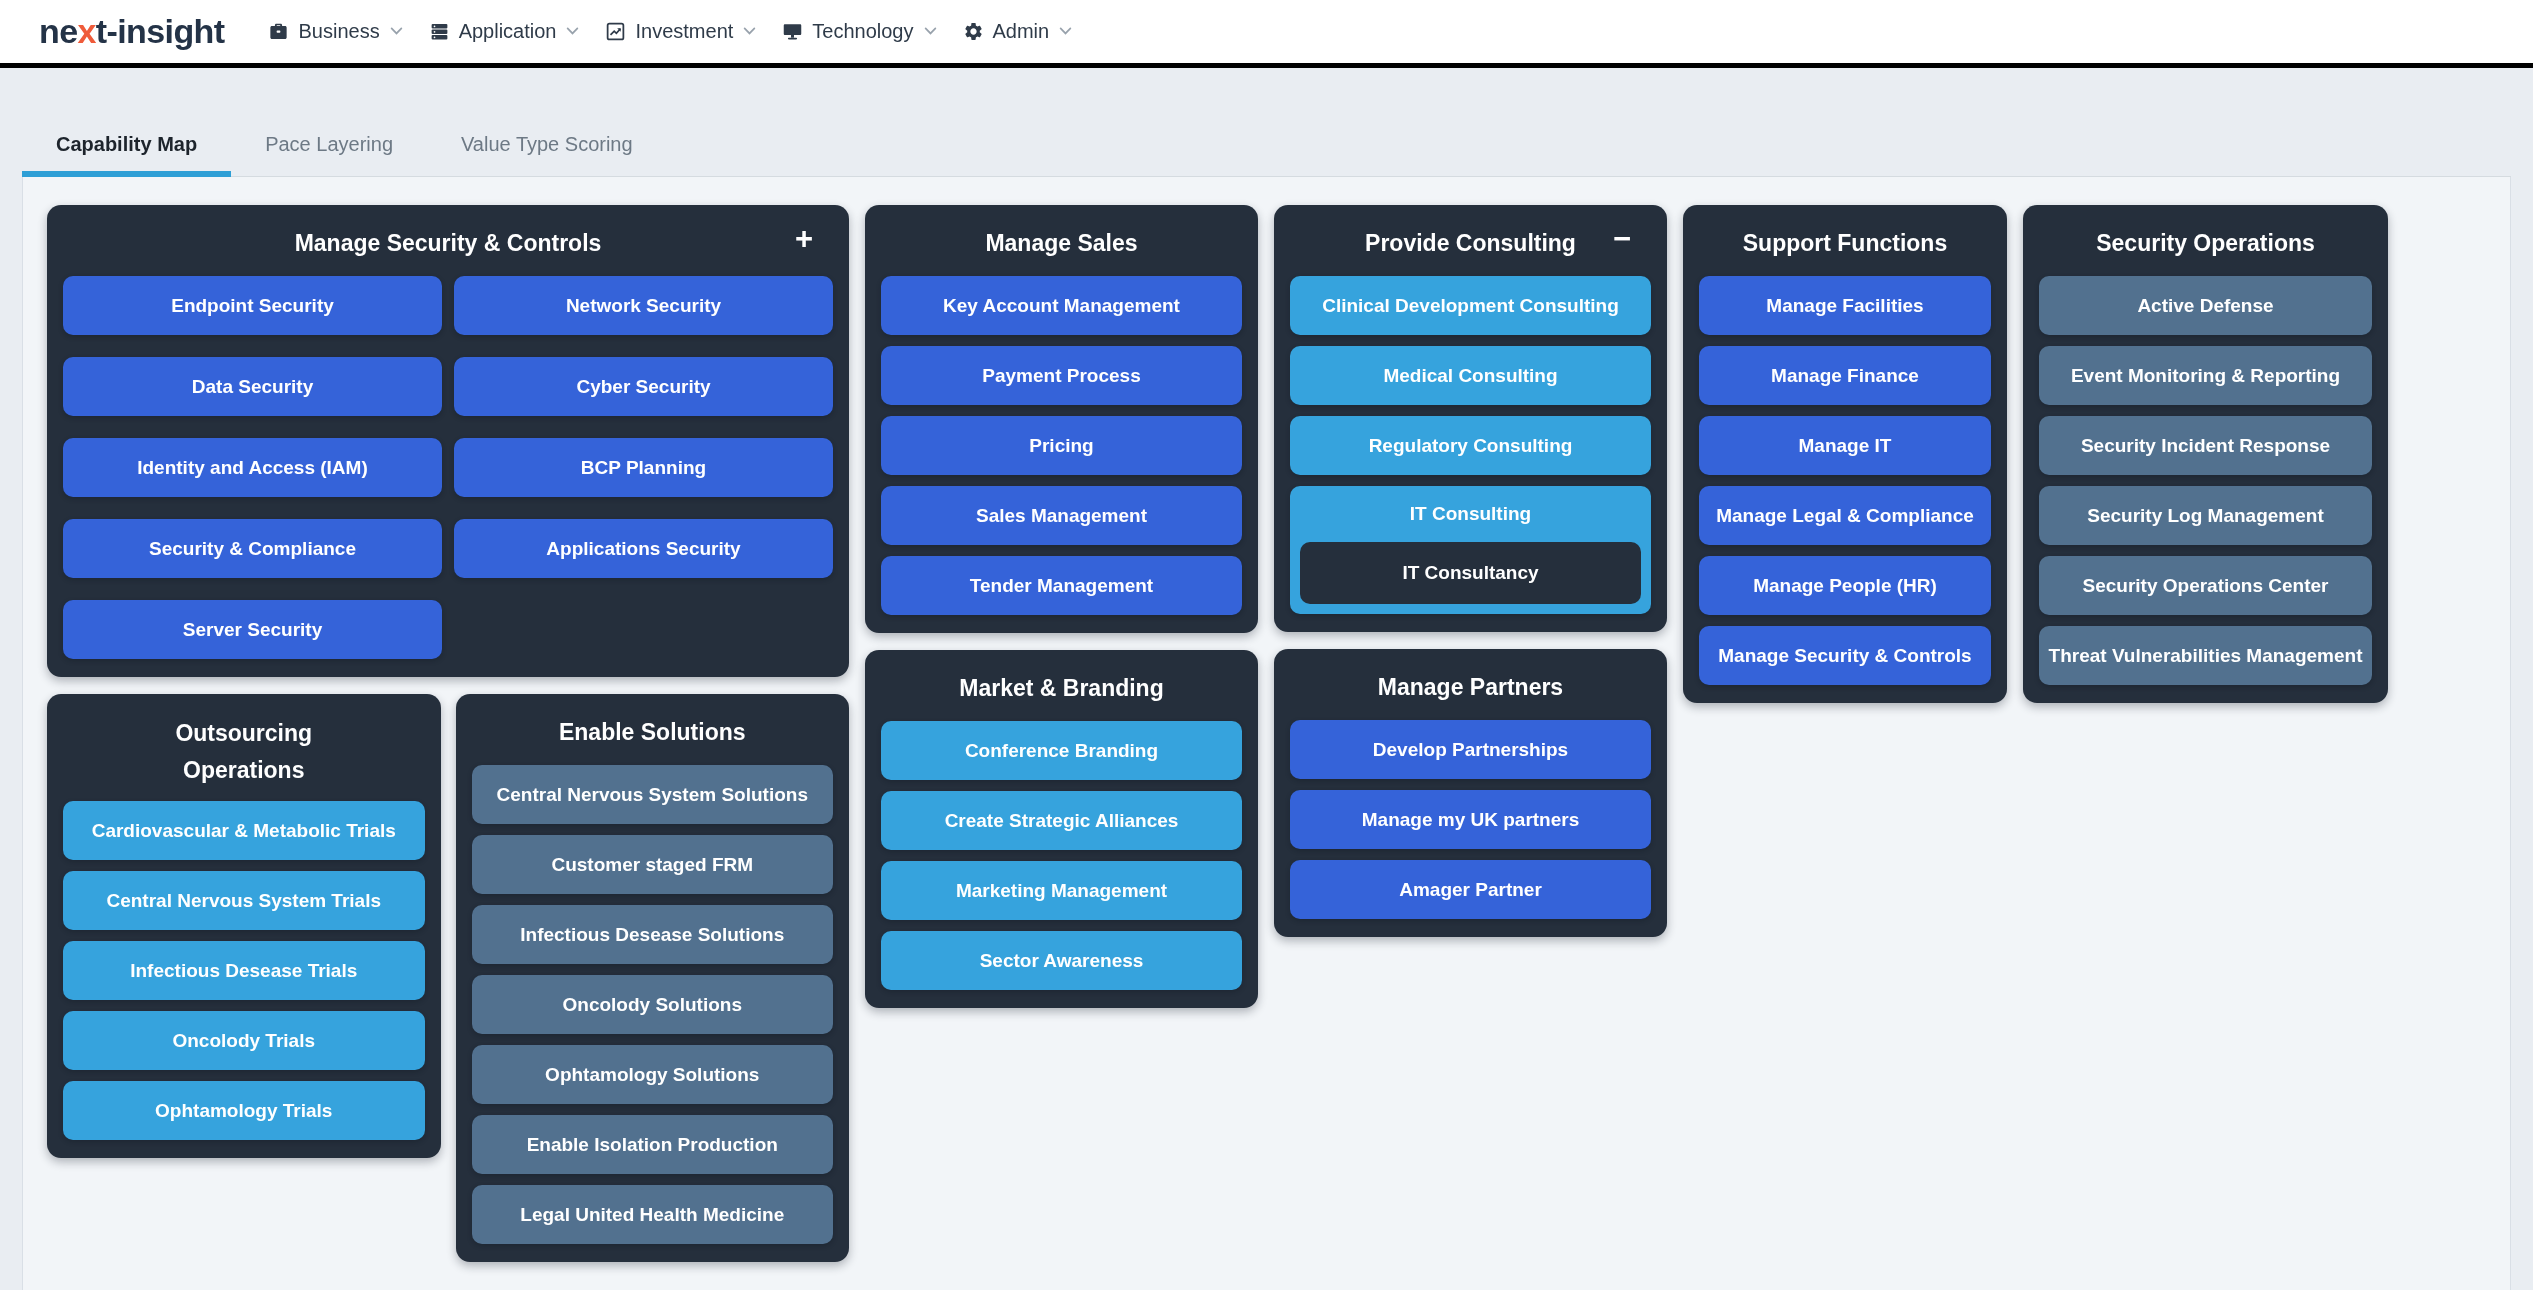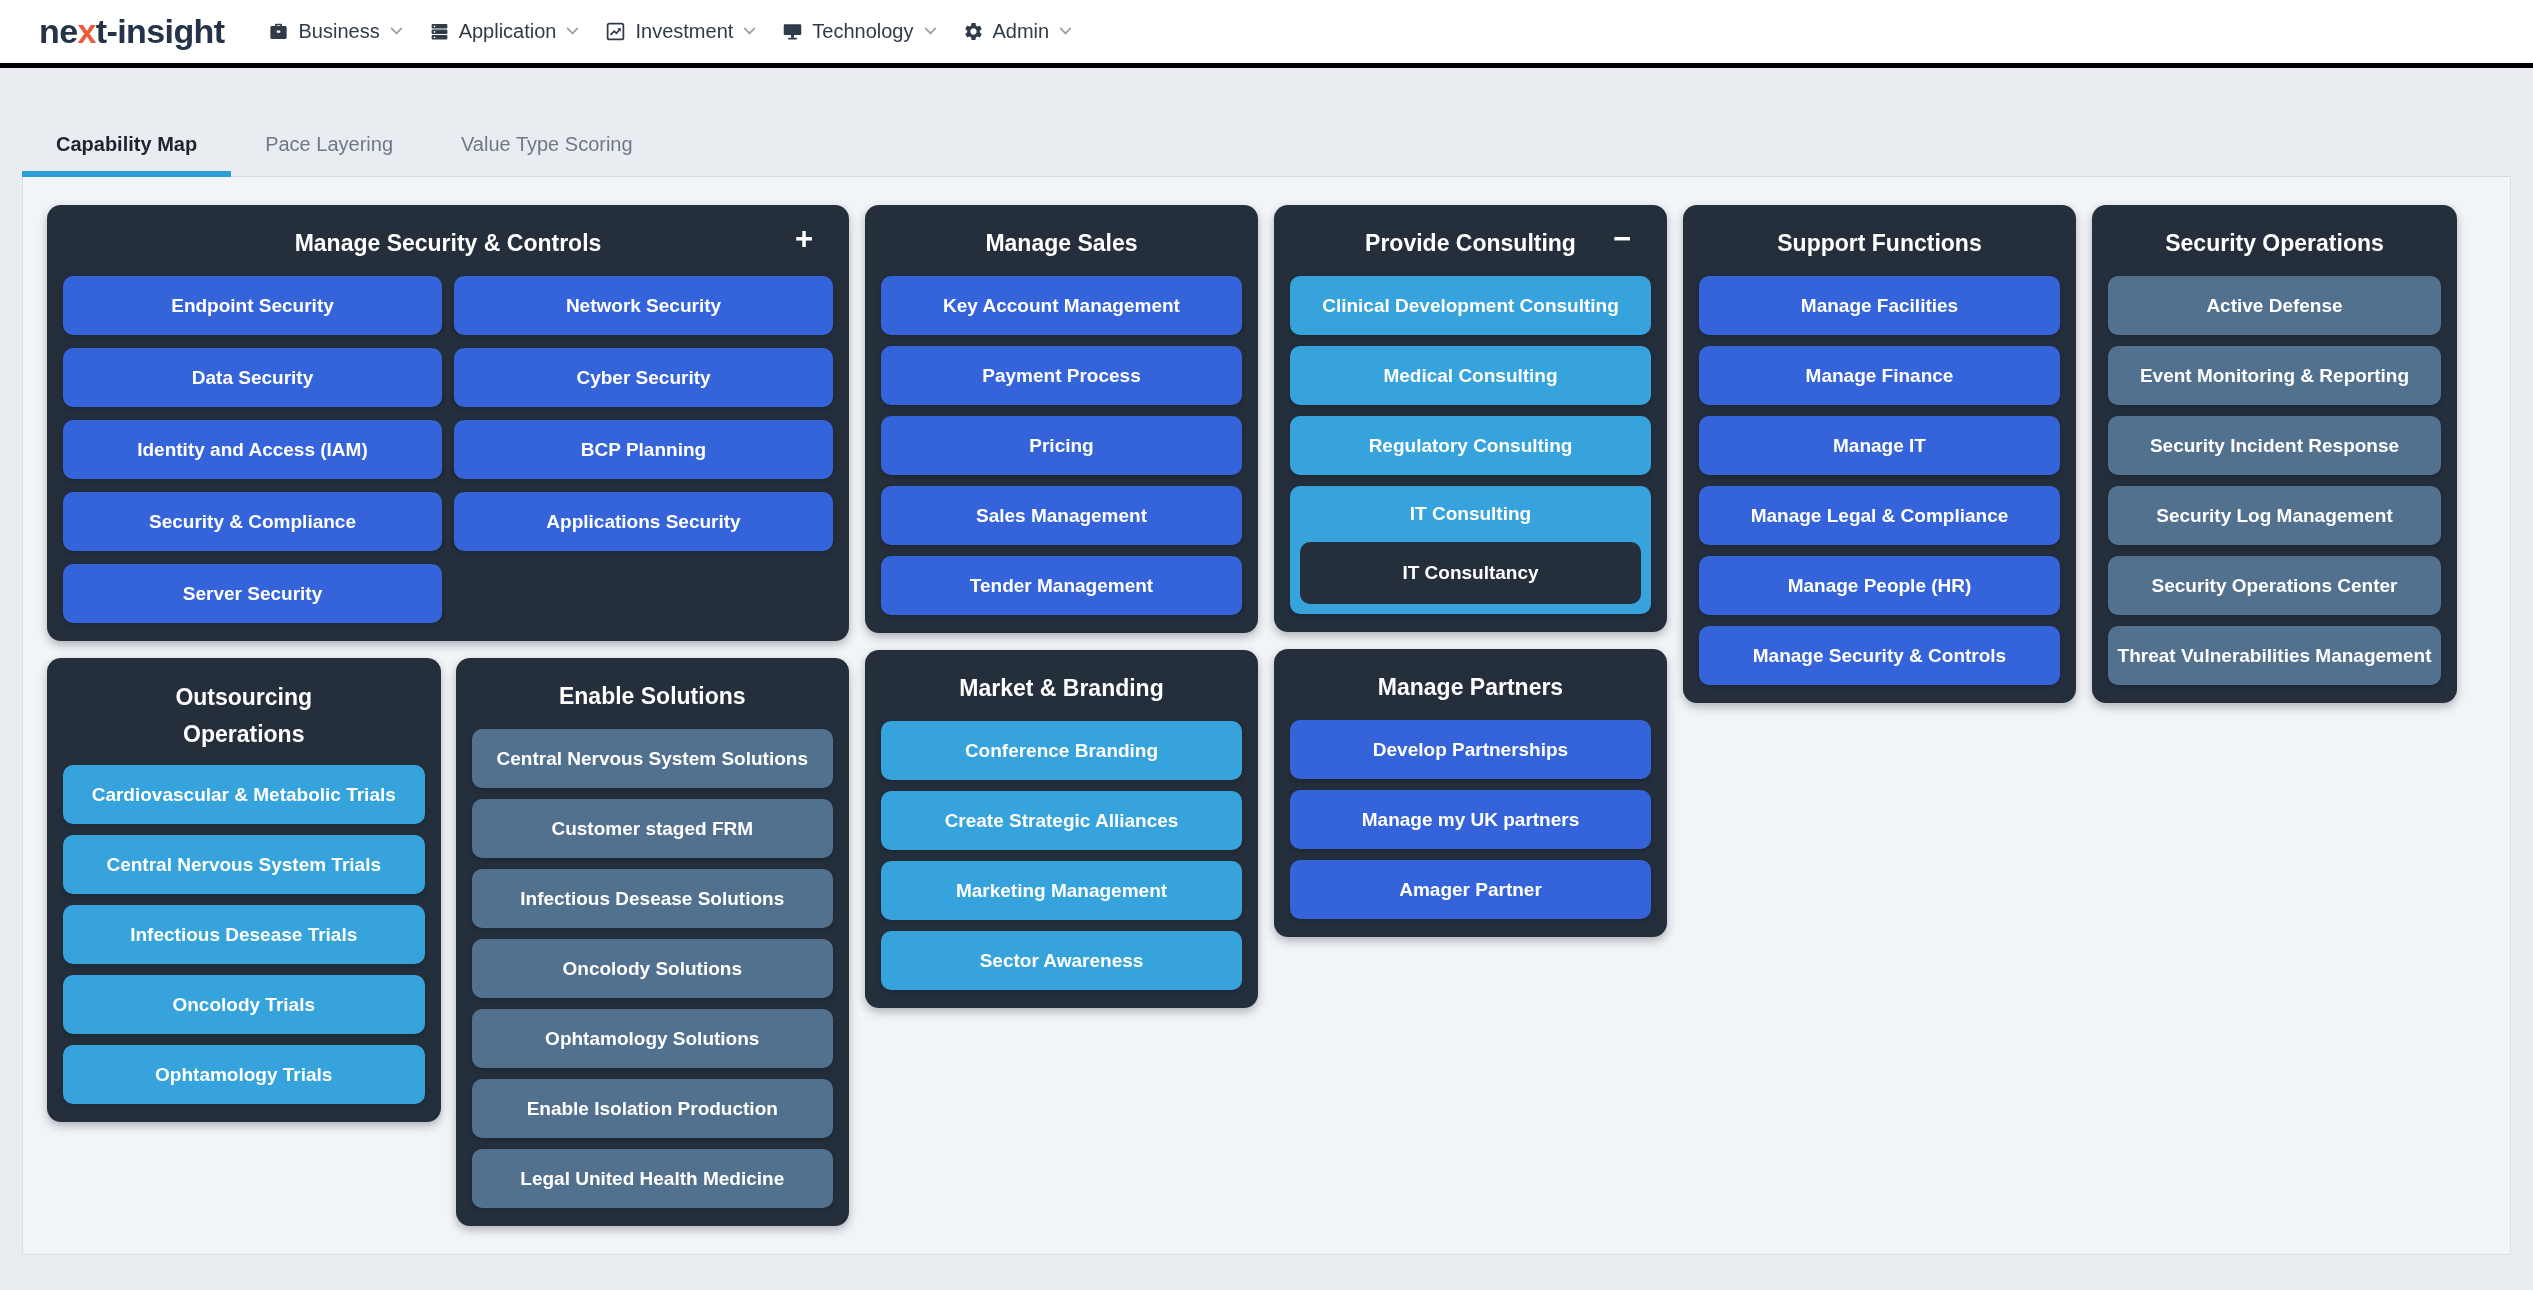--- a/index.html
+++ b/index.html
@@ -46,21 +46,21 @@
   .card-head{position:relative;height:50px;padding:21px 16px 0;text-align:center;}
   .card-title{color:#ffffff;font-size:23px;font-weight:700;line-height:34px;}
   .card.narrow .card-head{height:auto;padding-bottom:12px;}
   .card.narrow .card-title{max-width:240px;margin:0 auto;line-height:37px;}
   .card-action{
     position:absolute;right:36px;top:18px;background:none;border:none;padding:0;
     color:#ffffff;font-size:31px;font-weight:700;line-height:1;cursor:pointer;
     font-family:inherit;
   }
   .items{padding:0 16px 7px;}
-  .items.cols-2{display:grid;grid-template-columns:1fr 1fr;gap:13px 12px;padding-bottom:18px;}
+  .items.cols-2{display:grid;grid-template-columns:1fr 1fr;gap:22px 12px;padding-bottom:18px;}
   .items.cols-2 .item{margin-bottom:0;}
   .item{
     height:59px;border-radius:10px;margin-bottom:11px;padding:0 6px;box-sizing:border-box;
     display:flex;align-items:center;justify-content:center;text-align:center;
     color:#ffffff;font-size:19px;font-weight:700;white-space:nowrap;cursor:pointer;
     box-shadow:0 2px 5px rgba(12,19,30,.30);
   }
   .item.blue{background:#3563d9;}
   .item.sky{background:#36a3dd;}
   .item.slate{background:#52718f;}
@@ -334,21 +334,21 @@
             </div>
             <div class="item blue">
               <div class="item-label">Manage my UK partners</div>
             </div>
             <div class="item blue">
               <div class="item-label">Amager Partner</div>
             </div>
           </div>
         </section>
       </div>
-      <div class="stack" style="width: 393px; border-radius: 6px;">
+      <div class="stack" style="width: 324px; border-radius: 6px;">
         <section class="card">
           <div class="card-head">
             <div class="card-title">Support Functions</div>
           </div>
           <div class="items">
             <div class="item blue">
               <div class="item-label">Manage Facilities</div>
             </div>
             <div class="item blue">
               <div class="item-label">Manage Finance</div>

